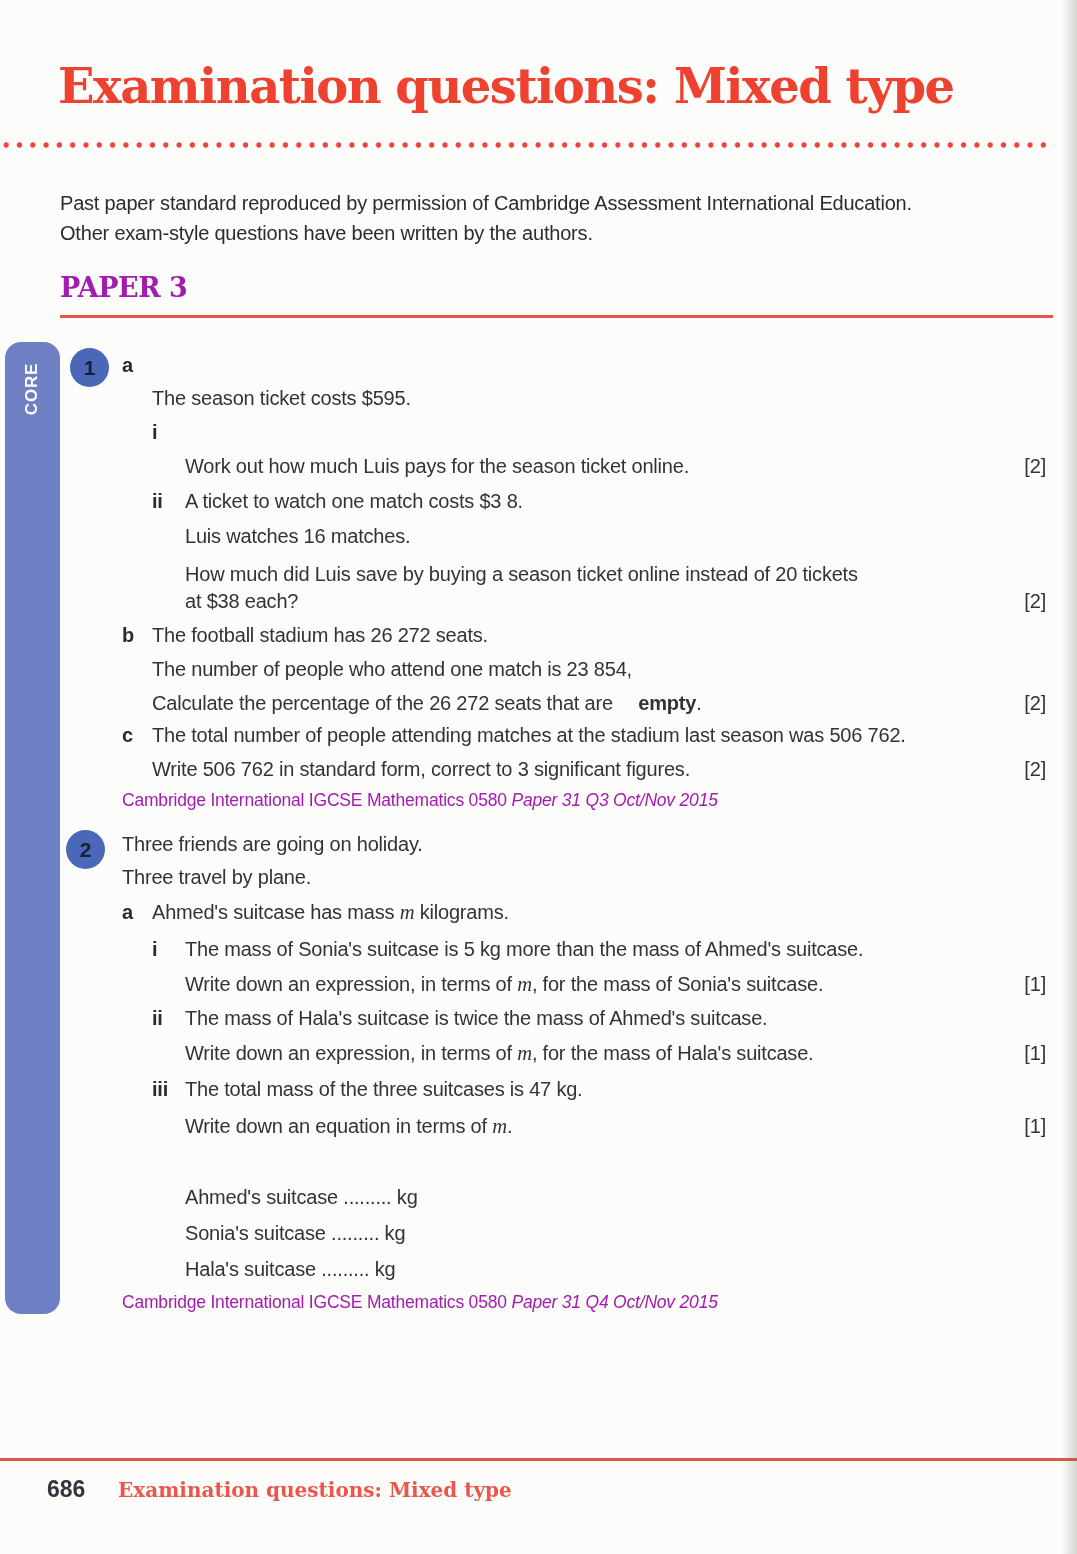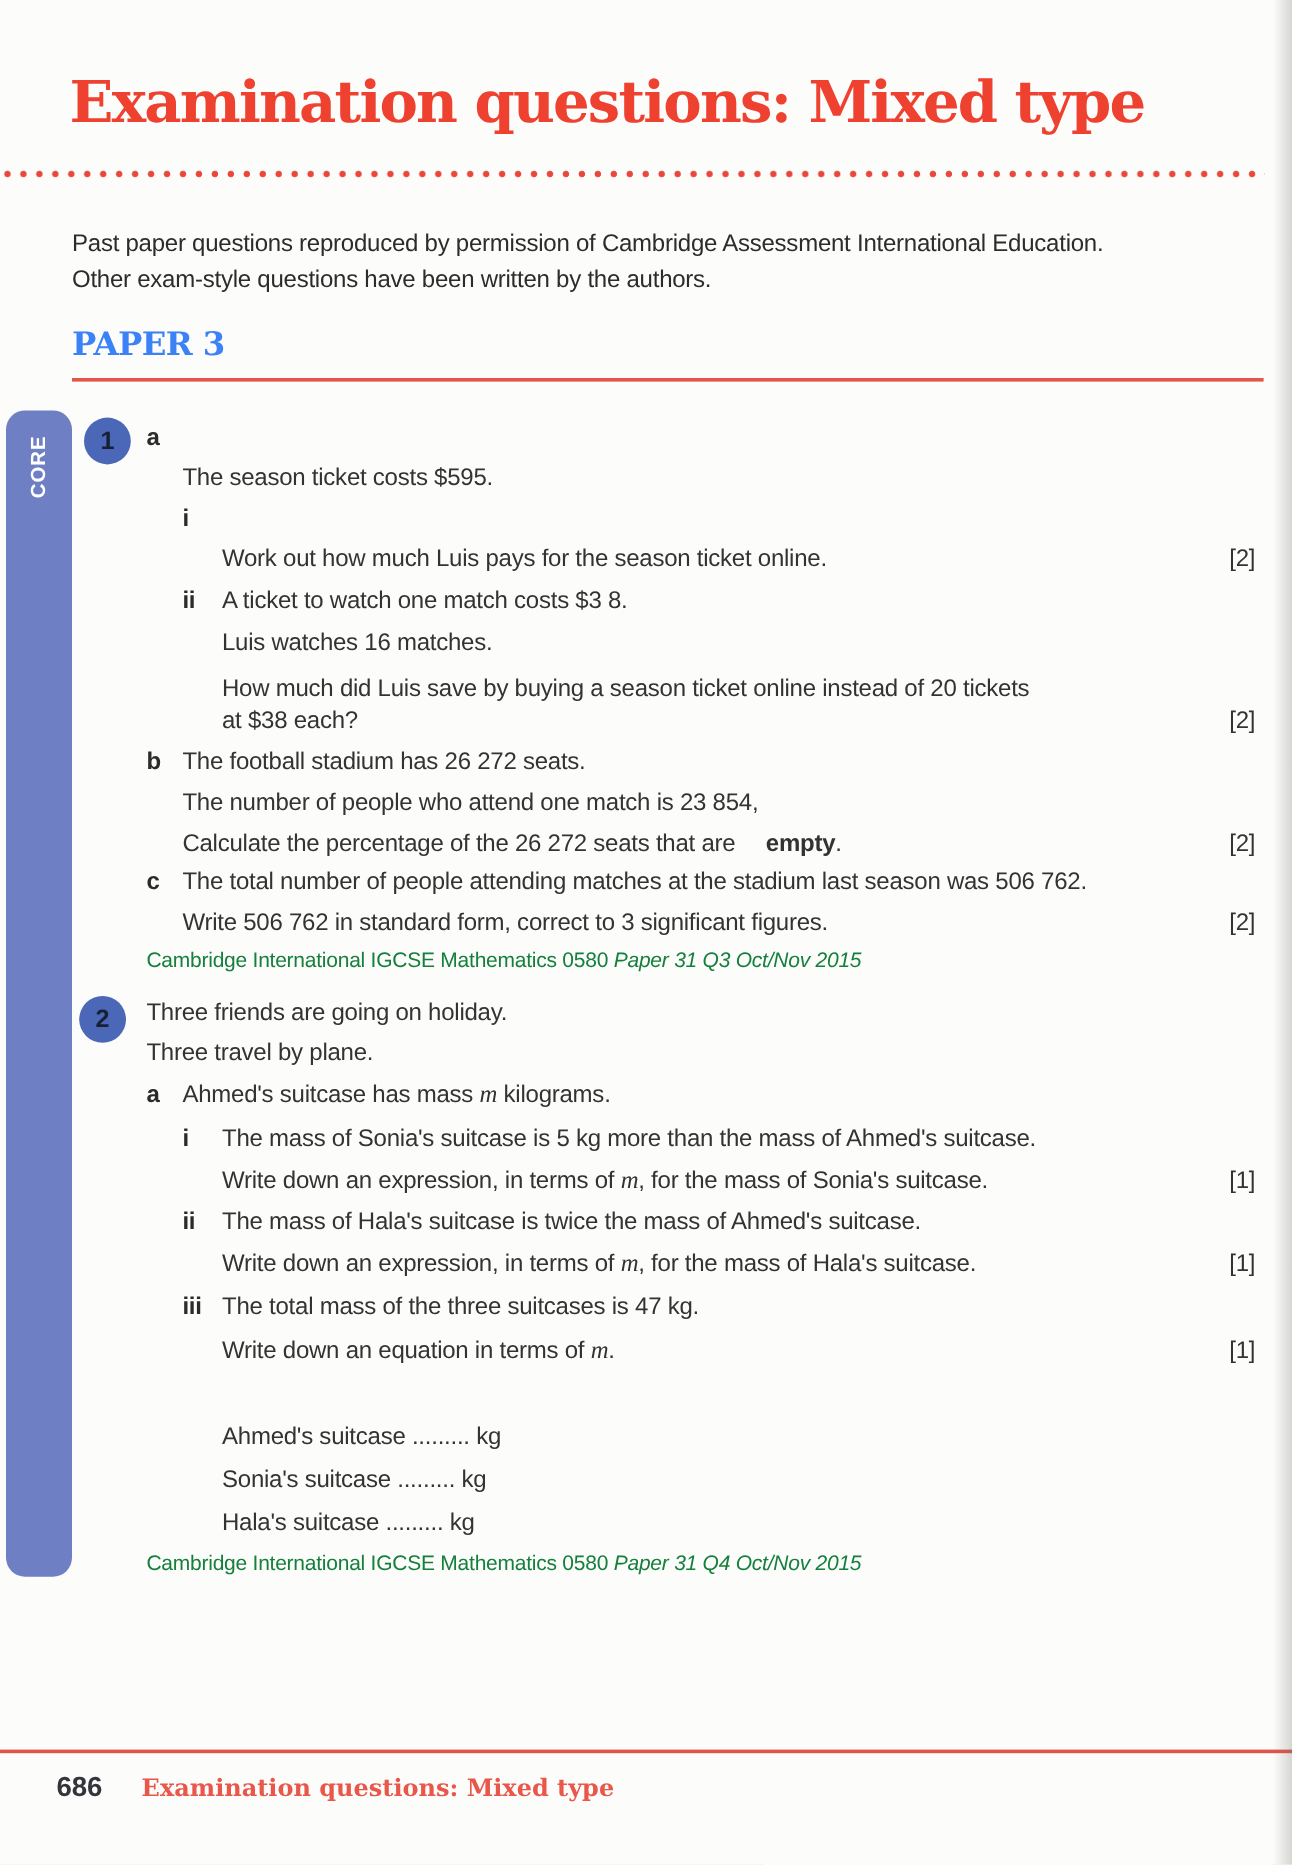--- a/index.html
+++ b/index.html
@@ -21,21 +21,21 @@
     background-image:radial-gradient(circle at 3.2px 4px, #e8473a 2.4px, rgba(232,71,58,0) 3px);
     background-size:13.3px 8px; background-repeat:repeat-x;
   }
   .intro {
     position:absolute; left:60px; top:188px; width:1000px;
     font-size:20px; line-height:30px; color:#2c2c2c; letter-spacing:-0.2px;
   }
   .section-heading {
     position:absolute; left:60px; top:272px; margin:0;
     font-family:"DejaVu Serif", serif; font-weight:700;
-    font-size:27px; color:#3b82f6; letter-spacing:-0.5px;
+    font-size:27px; color:#a21caf; letter-spacing:-0.5px;
   }
   .section-rule {
     position:absolute; left:60px; top:315px; width:993px; height:3px;
     background:#e35648;
   }
   
   .core-strip {
     position:absolute; left:5px; top:342px; width:55px; height:972px;
     background:#6f7fc4; border-radius:16px;
   }
@@ -65,21 +65,21 @@
   }
   .row .lbl { display:inline-block; width:30px; font-weight:700; color:#2b2b2b; flex:0 0 auto; }
   .row.sub { padding-left:30px; }
   .row.sub .lbl { width:33px; }
   .row.cont1 { padding-left:30px; }
   .row.cont2 { padding-left:63px; }
   .row .marks { margin-left:auto; flex:0 0 auto; color:#333333; }
   .row b { font-weight:700;margin-left:20px; }
   .mvar { font-family:"Liberation Serif", serif; font-style:italic; font-size:1.03em; }
   .attr {
-    position:absolute; left:122px; font-size:17.5px; color:#15803d;
+    position:absolute; left:122px; font-size:17.5px; color:#a21caf;
     letter-spacing:-0.2px; white-space:nowrap;
   }
   .attr em { font-style:italic; }
   
   .footer-rule { position:absolute; left:0; top:1458px; width:1077px; height:3px; background:#e0564a; }
   .page-number {
     position:absolute; left:47px; top:1476px;
     font-size:23px; font-weight:700; color:#34343c;
   }
   .footer-title {
@@ -95,21 +95,21 @@
 </style>
 </head>
 <body>
 
 <div class="page">
 
   <h1 class="title">Examination questions: Mixed type</h1>
   <div class="dots"></div>
 
   <div class="intro">
-    <div>Past paper questions reproduced by permission of Cambridge Assessment International Education.</div>
+    <div>Past paper standard reproduced by permission of Cambridge Assessment International Education.</div>
     <div>Other exam-style questions have been written by the authors.</div>
   </div>
 
   <h2 class="section-heading">PAPER 3</h2>
   <div class="section-rule"></div>
 
   <div class="core-strip">
     <div class="core-label-box">
       <span class="core-label">CORE</span>
     </div>

